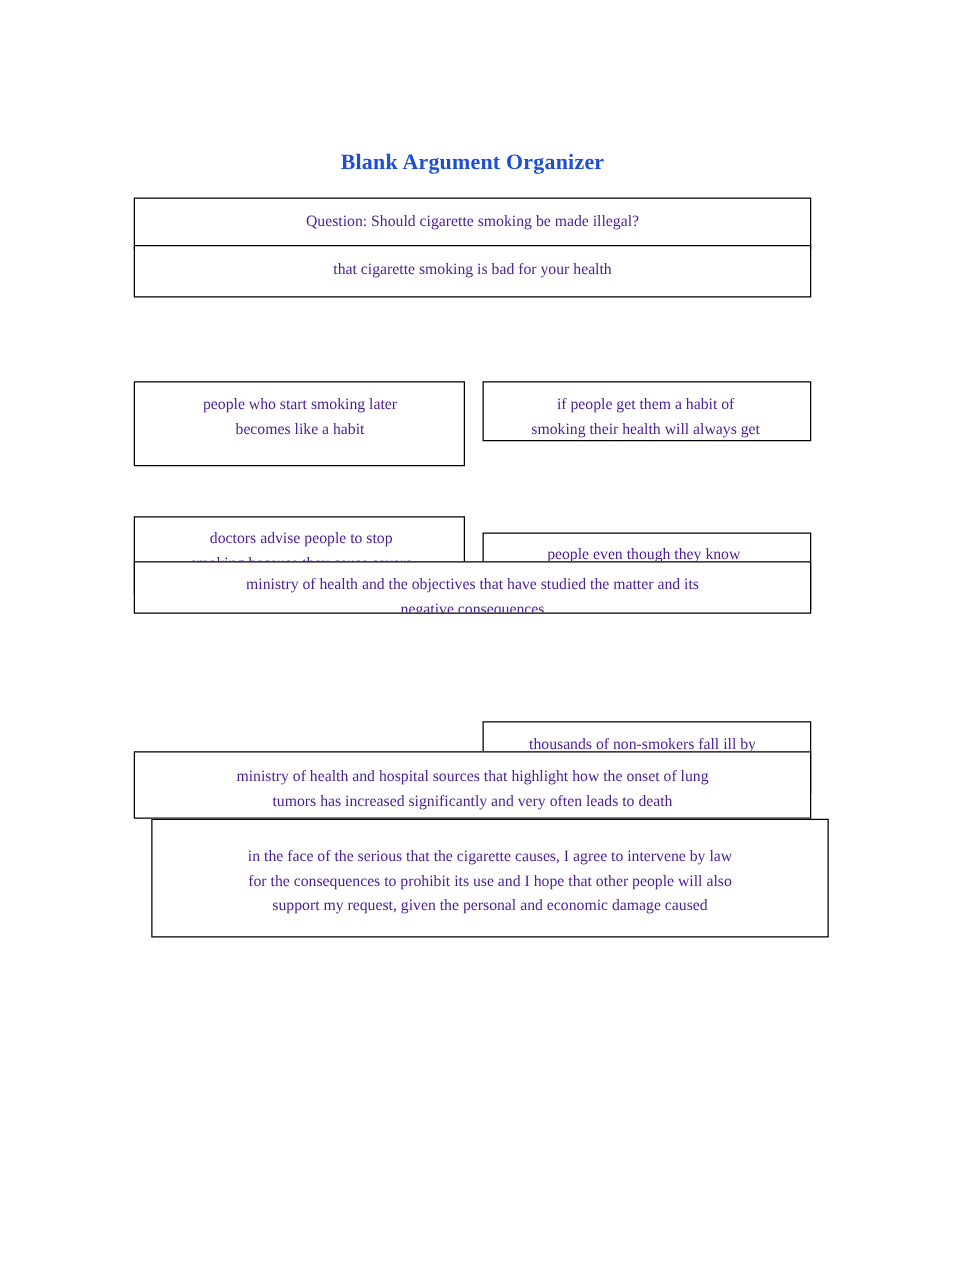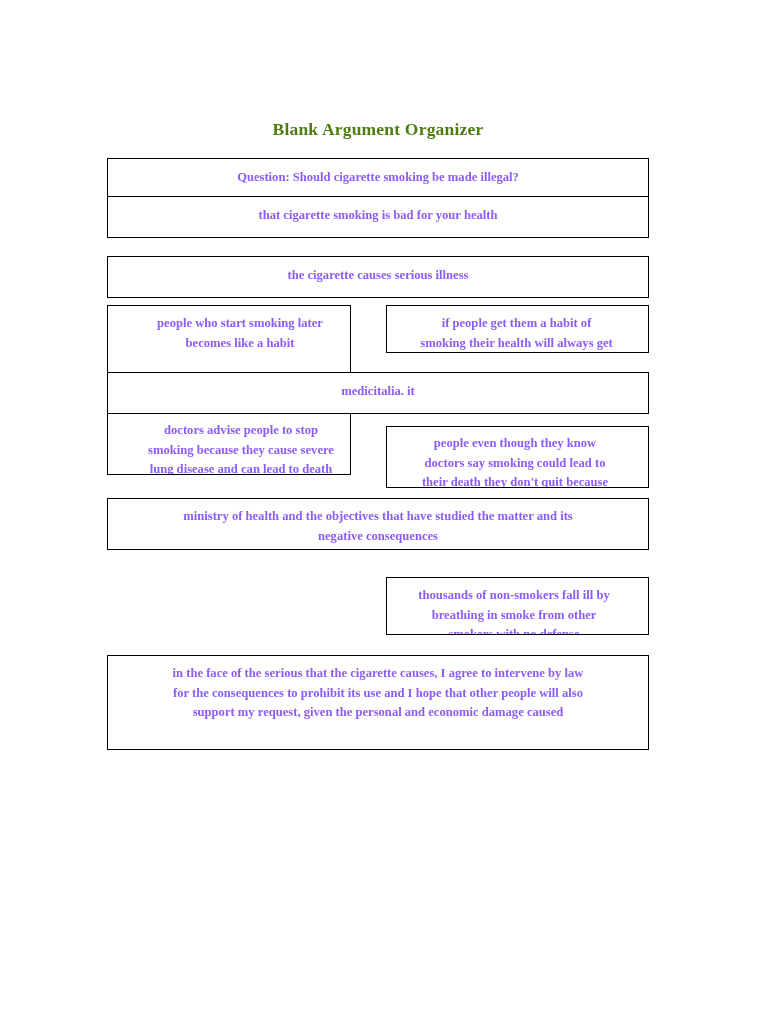--- a/index.html
+++ b/index.html
@@ -27,126 +27,124 @@
 
   
   .doc-title {
     position: absolute;
     left: 107px;
     top: 118px;
     width: 542px;
     text-align: center;
     font-size: 17.5px;
     font-weight: bold;
-    color: #4d7c0f;
+    color: #1d4ed8;
     letter-spacing: 0.2px;
     line-height: 22px;
     white-space: nowrap;
   }
 
   
   .obox {
     position: absolute;
     box-sizing: border-box;
     border: 1.6px solid #000000;
     background: #ffffff;
     overflow: hidden;
   }
   .otext {
     display: block;
     text-align: center;
     font-size: 12.6px;
-    font-weight: bold;
+    font-weight: normal;
     line-height: 19.5px;
-    color: #8b5cf6;
+    color: #4c1d95;
     white-space: pre-wrap;
   }
 
   
   .full { left: 107px; width: 542px; }
 
   
-  .colL { left: 107px; width: 244px; }
+  .colL { left: 107px; width: 265px; }
   .colR { left: 386px; width: 263px; }
 
   
   .clip-right .otext {
     white-space: nowrap;
     text-align: center;
     margin-left: 0;
   }
 
   
   .shift-left {
     position: relative;
   }
   .pad-t7 { padding-top: 7px; }
   .pad-t8 { padding-top: 8px; }
   .pad-t9 { padding-top: 9px; }
   .pad-t10 { padding-top: 10px; }
-  .pad-t12 { padding-top: 8px; }
+  .pad-t12 { padding-top: 20px; margin-left: 14px; }
 </style>
 </head>
 <body>
 
 <div class="page">
 
   <div class="doc-title">Blank Argument Organizer</div>
 
   <div class="obox full pad-t9" style="top:158px; height:42px;">
     <span class="otext">Question: Should cigarette smoking be made illegal?</span>
   </div>
 
   <div class="obox full pad-t9" style="top:196px; height:42px;">
     <span class="otext">that cigarette smoking is bad for your health</span>
   </div>
 
-  <div class="obox full pad-t9" style="top:256px; height:42px;">
-    <span class="otext">the cigarette causes serious illness</span>
-  </div>
 
   <div class="obox colL pad-t8 clip-right" style="top:305px; height:68px;">
     <span class="otext" style="white-space:pre; display:block; width:282px; margin-left:-9px;">people who start smoking later
 becomes like a habit</span>
   </div>
 
   <div class="obox colR pad-t8 shift-left" style="top:305px; height:48px;">
     <span class="otext" style="white-space:pre; display:block; width:283px; margin-left:-12px;">if people get them a habit of
 smoking their health will always get
 worse</span>
   </div>
 
-  <div class="obox full pad-t9" style="top:372px; height:42px;">
-    <span class="otext">medicitalia. it</span>
-  </div>
 
   <div class="obox colL pad-t7" style="top:413px; height:62px;">
     <span class="otext" style="white-space:pre; display:block; width:288px; margin-left:-11px;">doctors advise people to stop
 smoking because they cause severe
 lung disease and can lead to death</span>
   </div>
 
   <div class="obox colR pad-t7 shift-left-2" style="top:426px; height:62px;">
     <span class="otext" style="white-space:pre; display:block; width:288px; margin-left:-16px;">people even though they know
 doctors say smoking could lead to
 their death they don't quit because</span>
   </div>
 
-  <div class="obox full pad-t8" style="top:498px; height:52px;">
+  <div class="obox full pad-t8" style="top:449px; height:42px;">
     <span class="otext">ministry of health and the objectives that have studied the matter and its
 negative consequences</span>
   </div>
 
 
   <div class="obox colR pad-t8 shift-left" style="top:529px; height:58px;">
     <span class="otext" style="white-space:pre; display:block; width:286px; margin-left:-16px;">thousands of non-smokers fall ill by
 breathing in smoke from other
 smokers with no defense</span>
   </div>
 
+  <div class="obox full pad-t10" style="top:601px; height:54px;">
+    <span class="otext">ministry of health and hospital sources that highlight how the onset of lung
+tumors has increased significantly and very often leads to death</span>
+  </div>
 
   <div class="obox full pad-t12" style="top:655px; height:95px;">
     <span class="otext">in the face of the serious that the cigarette causes, I agree to intervene by law
 for the consequences to prohibit its use and I hope that other people will also
 support my request, given the personal and economic damage caused</span>
   </div>
 
 </div>
 
 </body></html>

